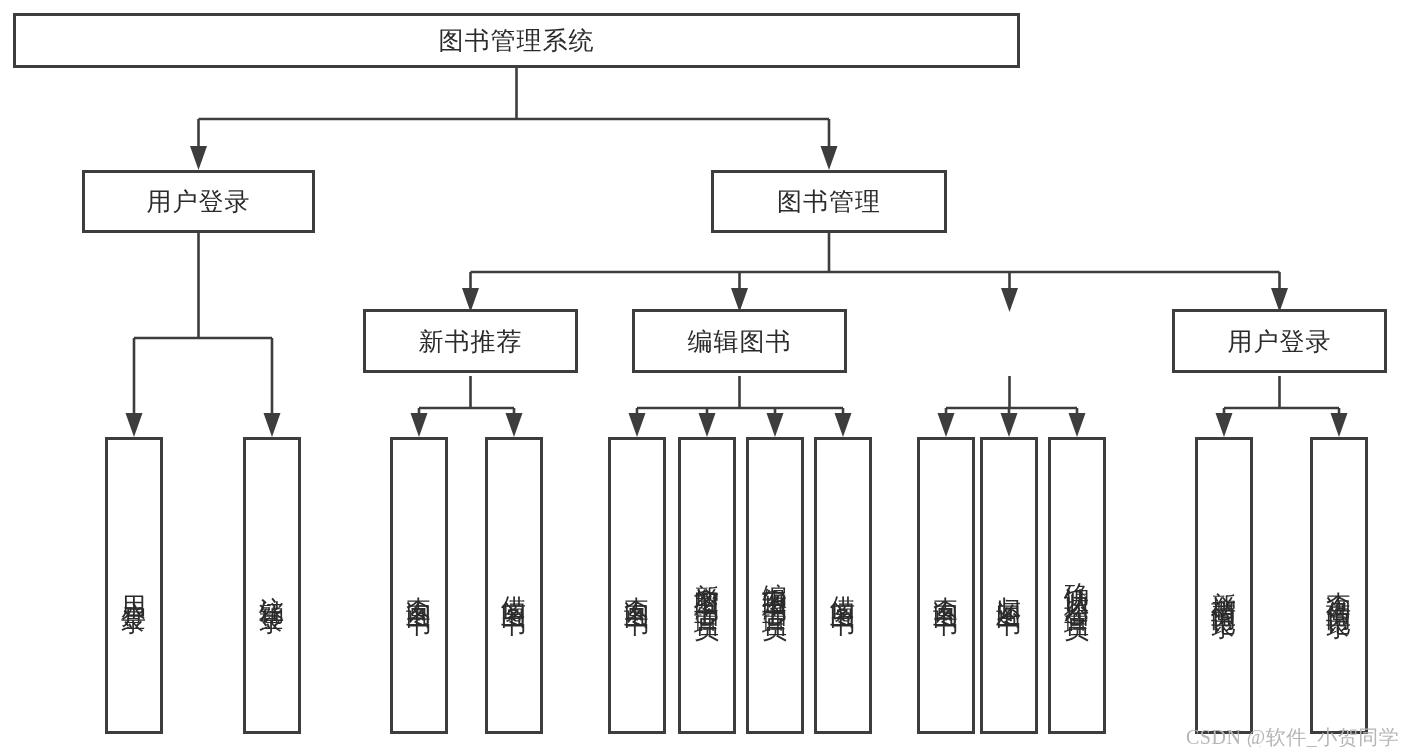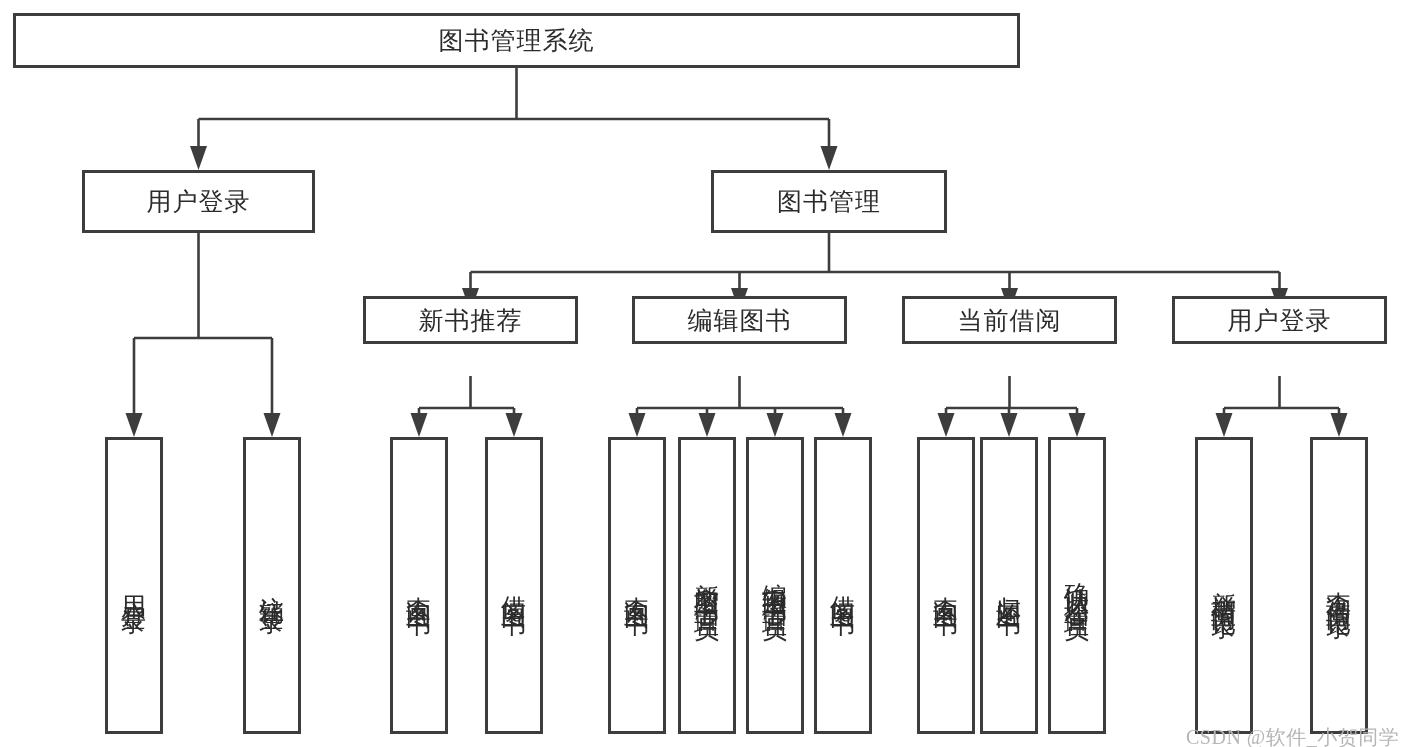--- a/index.html
+++ b/index.html
@@ -34,21 +34,21 @@
     font-size:25px;
     letter-spacing:5px;
     line-height:58px;
   }
   
   .n-root   {left:13px;  top:13px;  width:1007px;height:55px;}
   
   .n-login  {left:82px;  top:170px; width:233px; height:63px;}
   .n-mgmt   {left:711px; top:170px; width:236px; height:63px;}
   
-  .n-l3{top:296px;width:215px;height:48px;}
+  .n-l3{top:309px;width:215px;height:64px;}
   .n-newbook{left:363px;}
   .n-borrow {left:632px;}
   .n-current{left:902px;}
   .n-records{left:1172px;}
   
   .n-leaf{top:437px;width:58px;height:297px;}
   .v1a{left:105px;}  .v1b{left:243px;}
   .v2a{left:390px;}  .v2b{left:485px;}
   .v3a{left:608px;}  .v3b{left:678px;} .v3c{left:746px;} .v3d{left:814px;}
   .v4a{left:917px;}  .v4b{left:980px;} .v4c{left:1048px;}
@@ -118,21 +118,20 @@
     </g>
   </svg>
 
   <div class="node node-h n-root">图书管理系统</div>
 
   <div class="node node-h n-login">用户登录</div>
   <div class="node node-h n-mgmt">图书管理</div>
 
   <div class="node node-h n-l3 n-newbook">新书推荐</div>
   <div class="node node-h n-l3 n-borrow">编辑图书</div>
-  <div class="node node-h n-l3 n-current">当前借阅</div>
   <div class="node node-h n-l3 n-records">用户登录</div>
 
   <div class="node node-v n-leaf v1a">用户登录</div>
   <div class="node node-v n-leaf v1b">注销登录</div>
 
   <div class="node node-v n-leaf v2a">查询图书</div>
   <div class="node node-v n-leaf v2b">借阅图书</div>
 
   <div class="node node-v n-leaf v3a">查询图书</div>
   <div class="node node-v n-leaf v3b">新增图书（管理员）</div>

